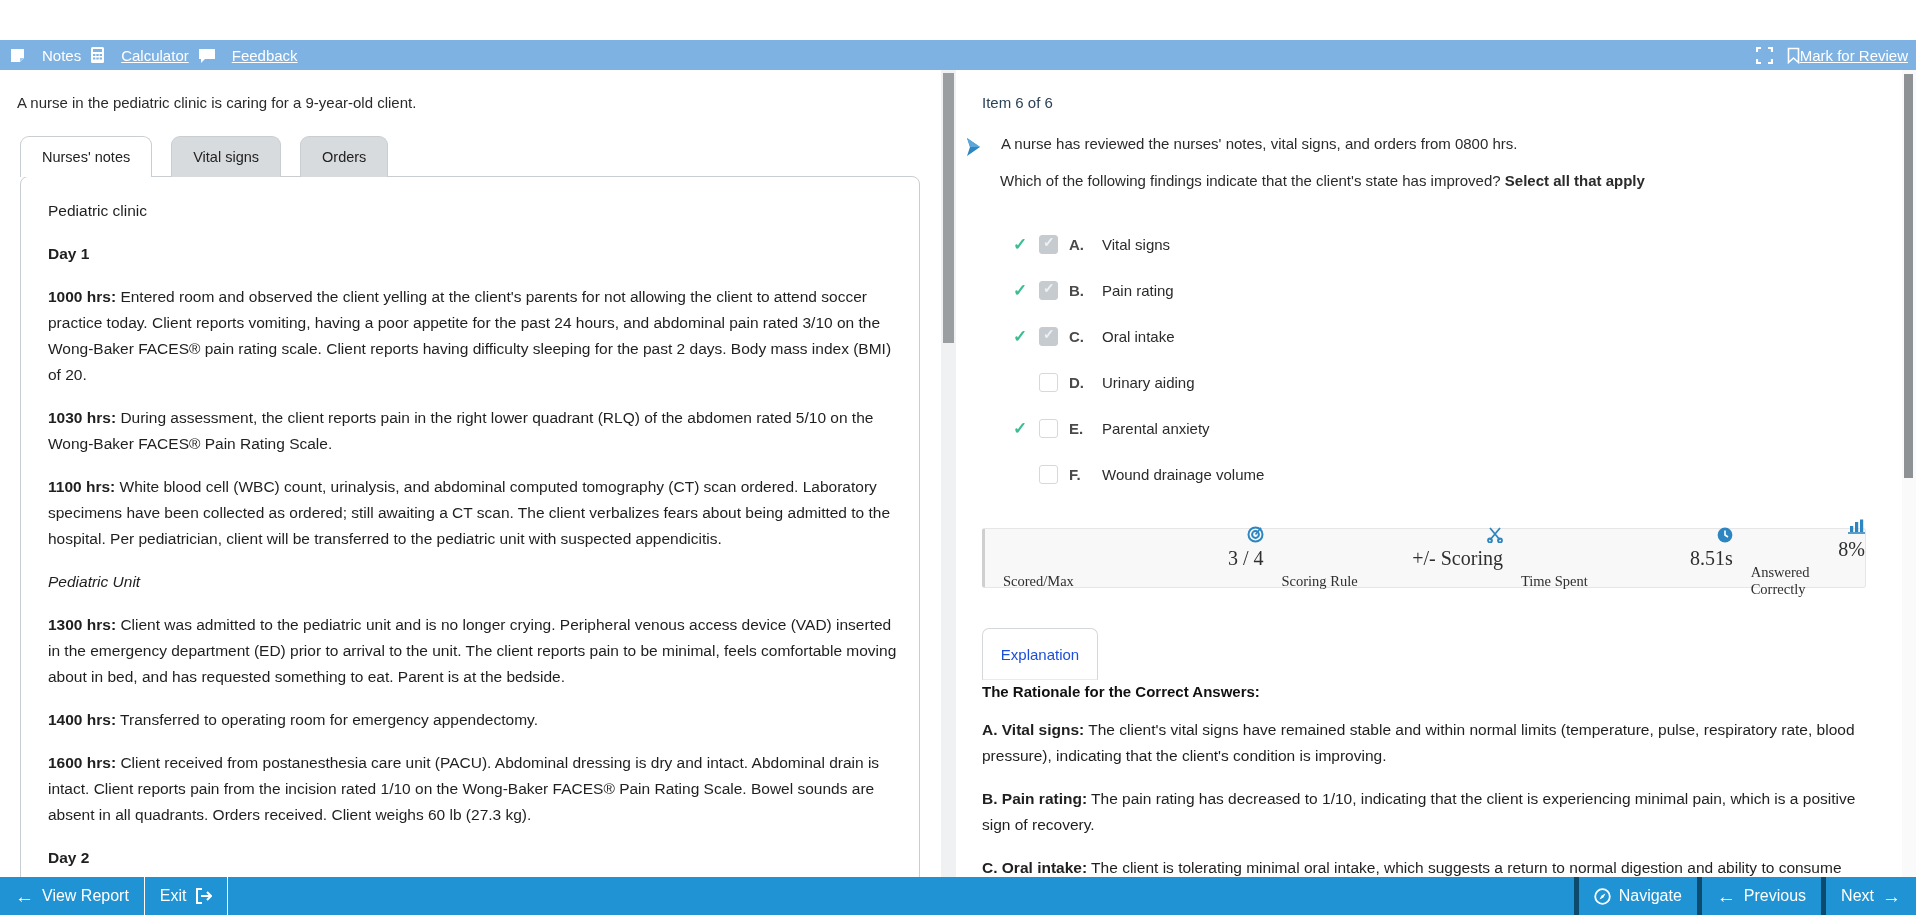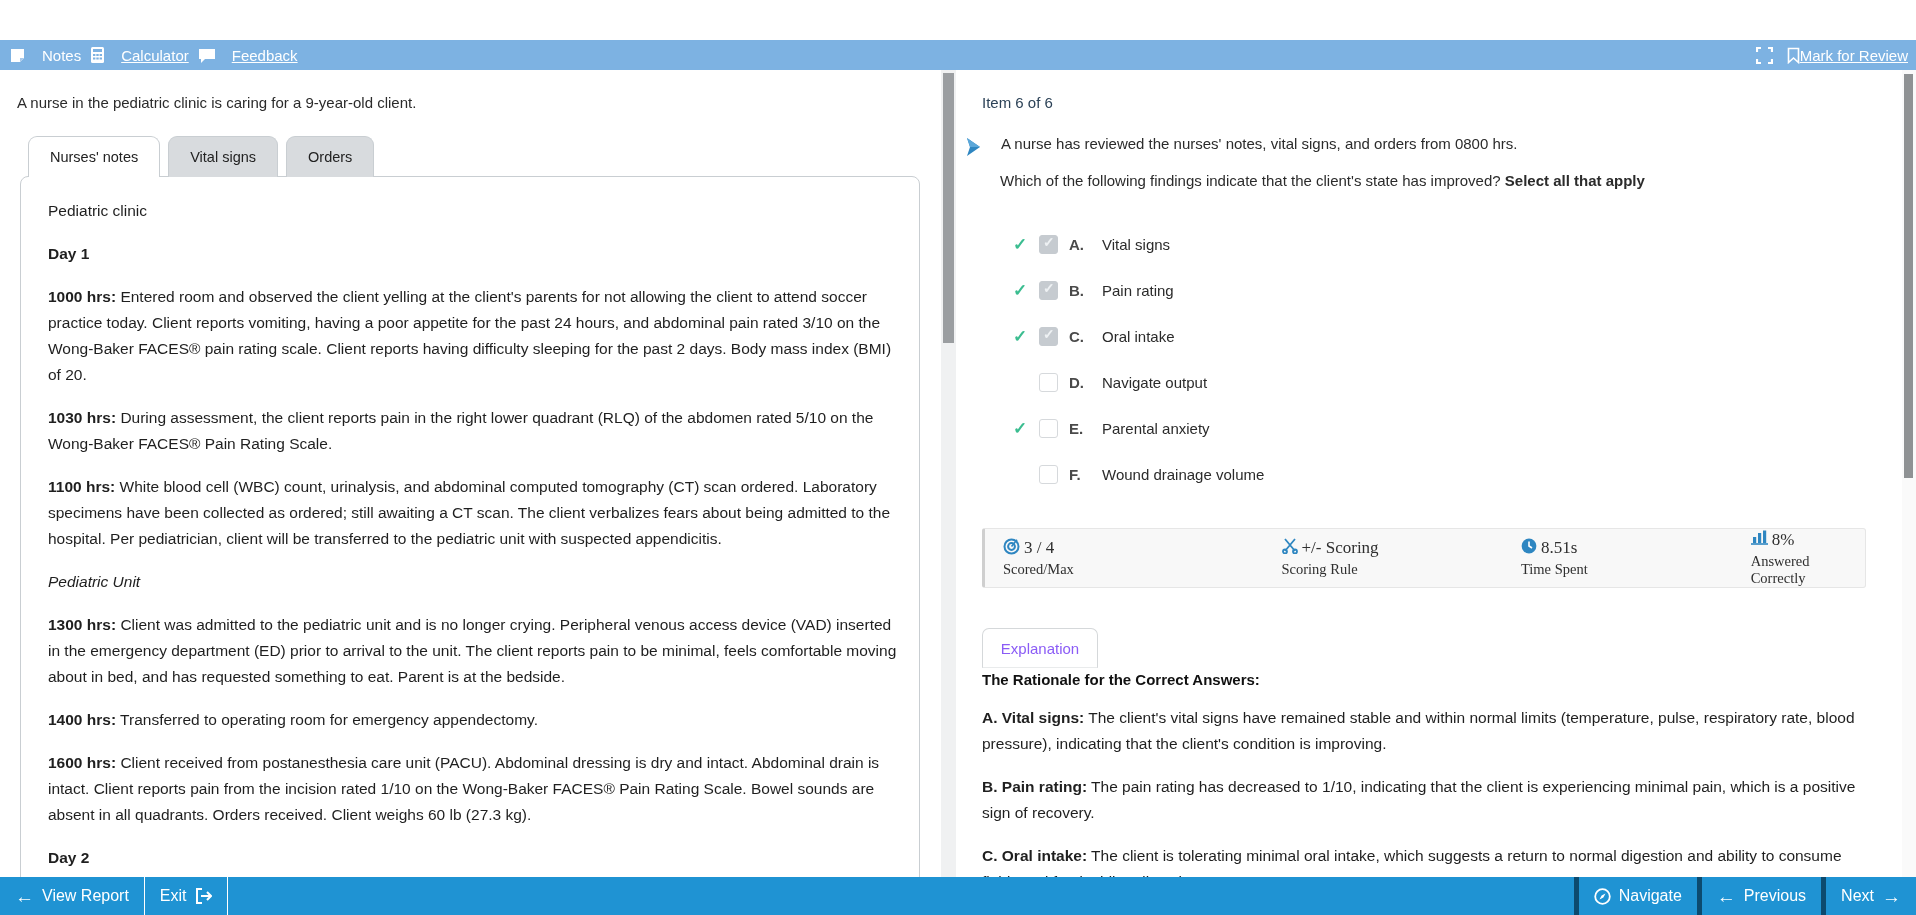--- a/index.html
+++ b/index.html
@@ -21,21 +21,21 @@
   .menubar .right { position:absolute; right:8px; display:flex; align-items:center; gap:14px; }
   .mark-link { display:flex; align-items:flex-start; }
   .mark-link .lbl { text-decoration:underline; }
 
   
   .main { position:absolute; left:0; top:70px; right:0; bottom:38px; background:#fff; overflow:hidden; }
 
   
   .left-pane { position:absolute; left:0; top:0; width:941px; bottom:0; overflow:hidden; }
   .stem { position:absolute; left:17px; top:24px; font-size:15px; color:#2b2b2b; }
-  .tabs { position:absolute; left:28px; top:66px; display:flex; gap:8px; z-index:2;text-align:center; }
+  .tabs { position:absolute; left:20px; top:66px; display:flex; gap:19px; z-index:2;text-align:center; }
   .tab { height:41px; padding:0 21px; font-size:14.5px; color:#222; background:#d8dbde;
     border:1px solid #c9ced2; border-bottom:none; border-radius:9px 9px 0 0;
     display:flex; align-items:center; cursor:pointer; }
   .tab.active { background:#fff; position:relative; z-index:3; }
   .notes-card { position:absolute; left:20px; top:106px; width:900px; height:880px;
     background:#fff; border:1px solid #c9ced2; border-radius:8px; z-index:1;
     padding:21px 20px 0 27px; font-size:15.5px; color:#1f1f1f; line-height:26px; overflow:hidden; }
   .note-para { margin-bottom:17px; }
   .note-para .lead { font-weight:bold; }
   .note-para.bold { font-weight:bold; }
@@ -65,26 +65,26 @@
   .cbx.checked { background:#c6cbd0; border-color:#c6cbd0; }
   .cbx.checked::after { content:"✓"; position:absolute; left:3px; top:-2px; color:#eef1f3; font-size:14px; font-weight:bold; }
   .opt-letter { width:33px; font-weight:bold; font-size:15px; color:#4a4a4a; }
   .opt-label { font-size:15px; color:#2b2b2b; }
 
   .score-bar { margin-top:31px; height:60px; background:#f8f8f8; border:1px solid #e6e6e6;
     border-left:3px solid #cfcfcf; border-radius:3px; display:flex; align-items:center;
     font-family:"Liberation Serif", serif; color:#2f2f2f; }
   .stat { padding-left:18px; }
   .stat:nth-child(1){ width:285px; } .stat:nth-child(2){ width:245px; } .stat:nth-child(3){ width:235px; }
-  .stat .v { display:flex; align-items:flex-start; gap:4px; font-size:17px; }
+  .stat .v { display:flex; align-items:flex-end; gap:4px; font-size:20px;flex-direction:column; }
   .stat .l { font-size:14.5px; margin-top:3px; }
 
-  .exp-tab { margin-top:40px; width:116px; height:40px; background:#fff; border:1px solid #d5d8da;
+  .exp-tab { margin-top:40px; width:116px; height:52px; background:#fff; border:1px solid #d5d8da;
     border-radius:7px 7px 0 0; border-bottom-color:#e9ebec; display:flex; align-items:center;
-    justify-content:center; font-size:15px; color:#8b5cf6; cursor:pointer; }
+    justify-content:center; font-size:15px; color:#1d4ed8; cursor:pointer; }
   .rationale-h { margin-top:3px; font-weight:bold; font-size:15px; color:#111; }
   .rat-para { margin-top:17px; font-size:15.5px; line-height:26px; color:#1f1f1f; }
   .rat-para .lead { font-weight:bold; }
 
   
   .footer { position:absolute; left:0; bottom:0; right:0; height:38px; background:#1f93d3;
     display:flex; align-items:center; color:#fff; font-size:16px; }
   .fbtn { height:38px; display:flex; align-items:center; gap:8px; padding:0 15px;
     border-right:1px solid #fff; cursor:pointer; }
   .footer .rgroup { position:absolute; right:0; display:flex; }
@@ -211,21 +211,21 @@
           <div class="option-row">
             <span class="correct-slot show"></span>
             <span class="cbx checked"></span>
             <span class="opt-letter">C.</span>
             <span class="opt-label">Oral intake</span>
           </div>
           <div class="option-row">
             <span class="correct-slot"></span>
             <span class="cbx"></span>
             <span class="opt-letter">D.</span>
-            <span class="opt-label">Navigate output</span>
+            <span class="opt-label">Urinary aiding</span>
           </div>
           <div class="option-row">
             <span class="correct-slot show"></span>
             <span class="cbx"></span>
             <span class="opt-letter">E.</span>
             <span class="opt-label">Parental anxiety</span>
           </div>
           <div class="option-row">
             <span class="correct-slot"></span>
             <span class="cbx"></span>

